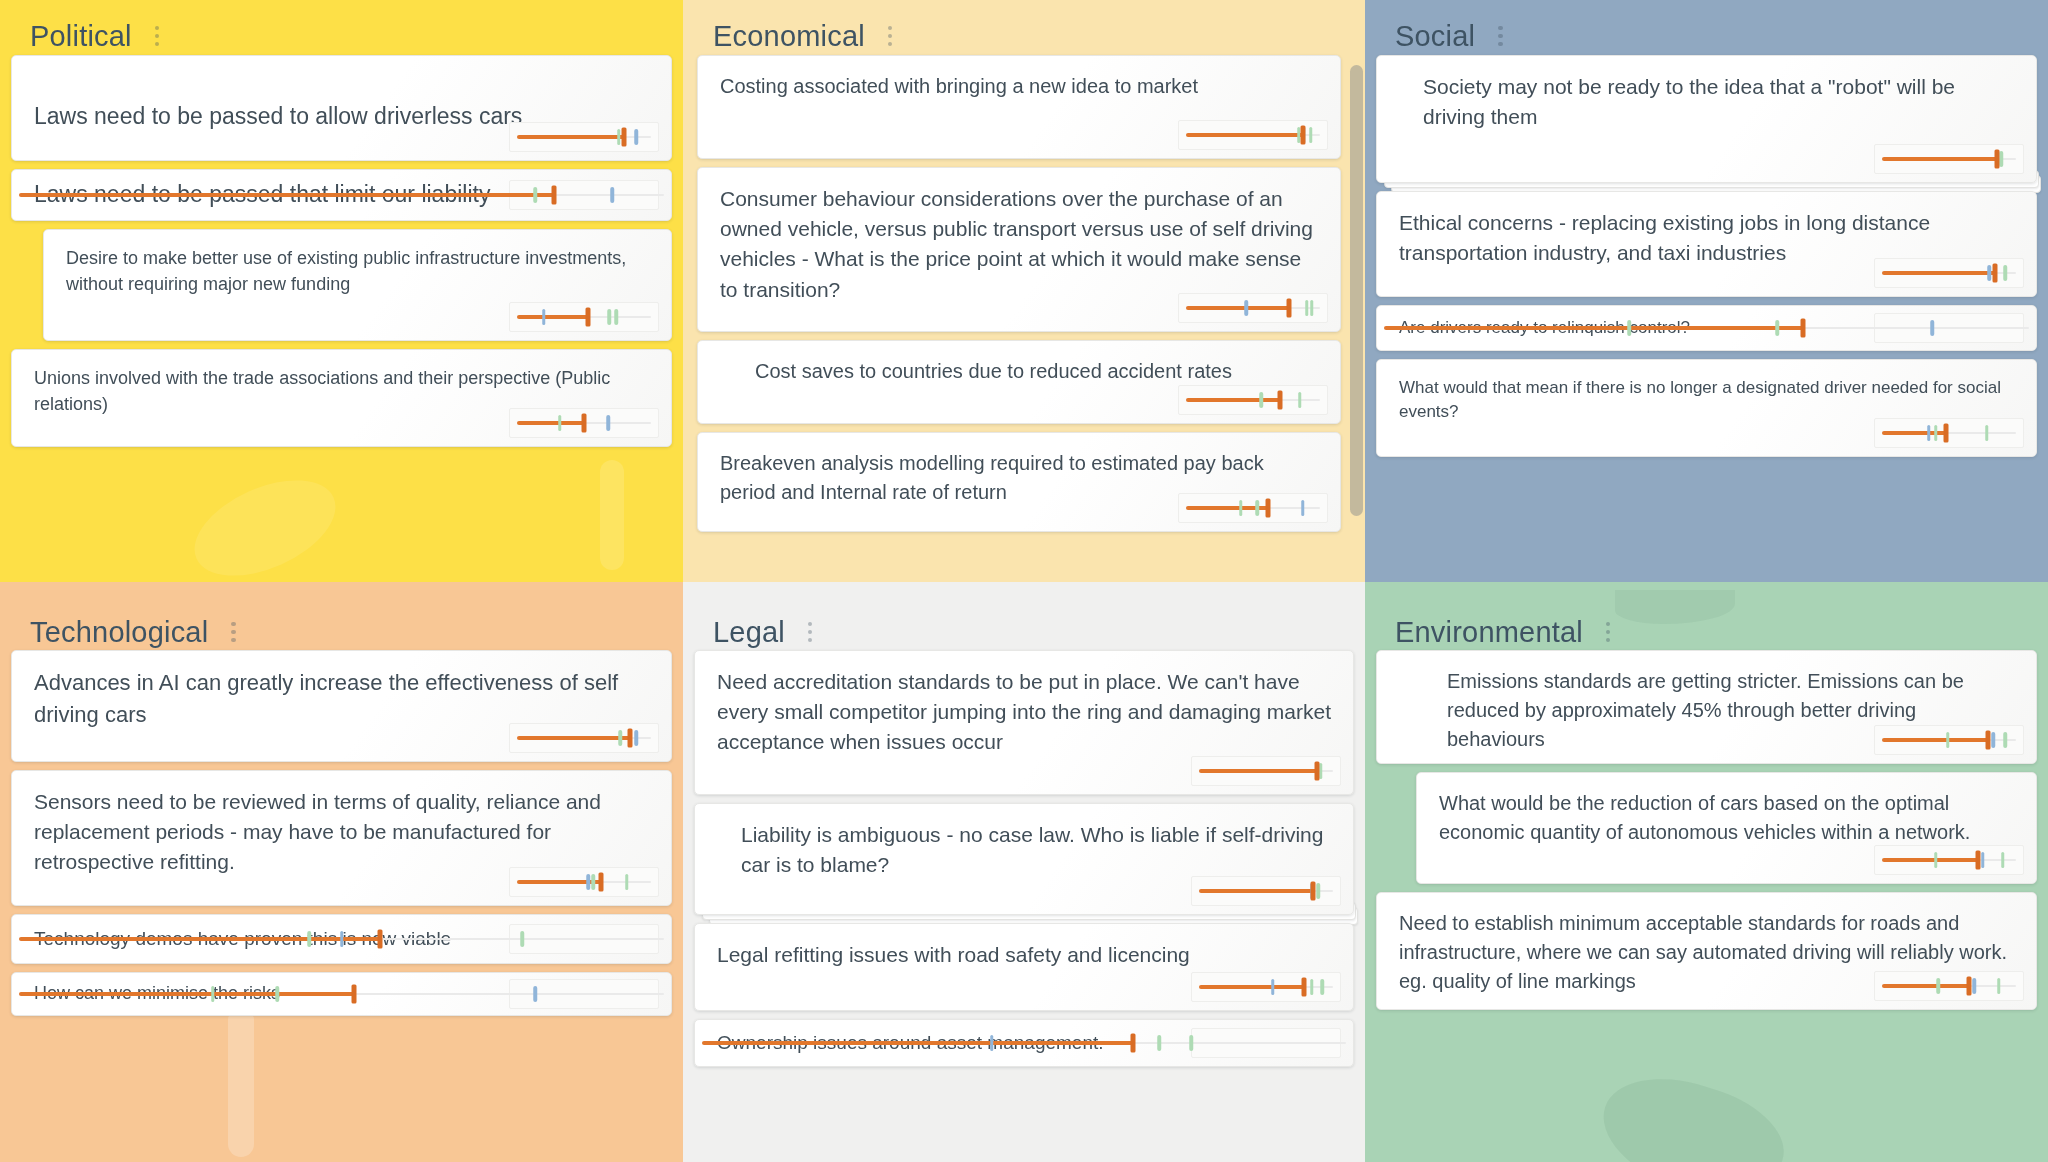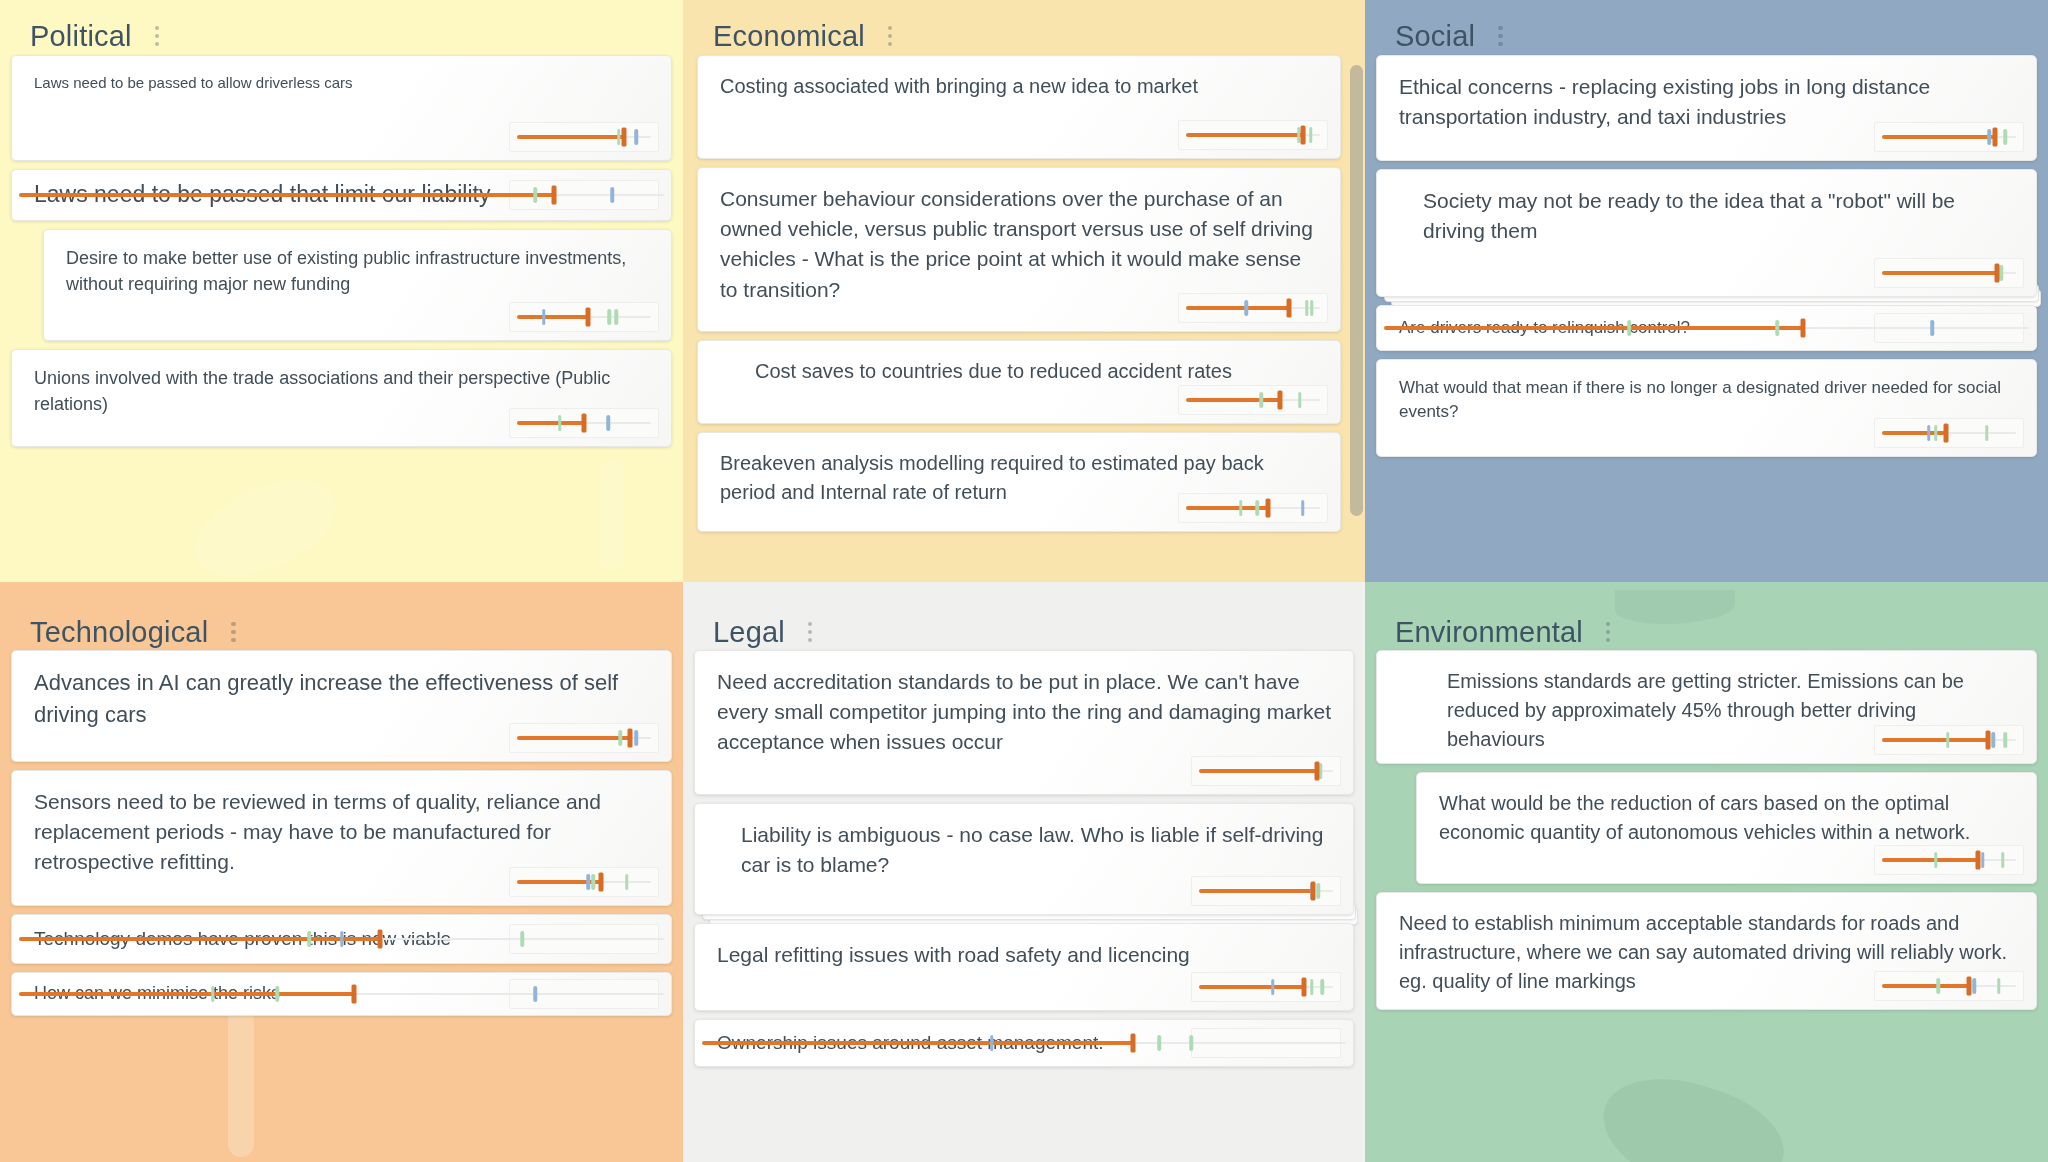--- a/index.html
+++ b/index.html
@@ -63,34 +63,34 @@
   .s-political .blob-b{left:600px;top:460px;width:24px;height:110px;background:rgba(255,255,255,.14);border-radius:12px;}
   .s-technological .blob-a{left:228px;top:425px;width:26px;height:150px;background:rgba(255,255,255,.22);border-radius:13px;}
   .s-environmental .blob-a{left:235px;bottom:-28px;width:185px;height:105px;background:rgba(38,92,60,.08);border-radius:60% 55% 20% 65%;transform:rotate(18deg);}
   .s-environmental .blob-b{left:250px;top:8px;width:120px;height:34px;background:rgba(38,92,60,.06);border-radius:0 0 60% 40%;}
 </style>
 </head>
 <body>
 
 <div class="board">
 
-  <div class="section row-top s-political" style="background: #fef9c3;">
+  <div class="section row-top s-political" style="background: #fde047;">
     <div class="blob blob-a"></div>
     <div class="blob blob-b"></div>
     <div class="header">
       <span class="title">Political</span>
       <span class="kebab">
           <i></i>
           <i></i>
           <i></i>
         </span>
     </div>
     <div class="cards">
         <div class="card" style="min-height: 106px;">
-          <div class="card-text" style="font-size: 15px; color: rgb(65, 78, 88);">Laws need to be passed to allow driverless cars</div>
+          <div class="card-text" style="font-size: 23px; color: rgb(65, 78, 88); margin-top: 28px;">Laws need to be passed to allow driverless cars</div>
           <div class="slider">
             <div class="rail">
               <div class="track"></div>
               <div class="fill" style="width:80%;background:#E2772C"></div>
               <div class="tick" style="left:76%;background:#AEDBB4"></div>
               <div class="tick" style="left:89%;background:#90B5D9"></div>
               <div class="handle" style="left:80%;background:#D96C24"></div>
             </div>
           </div>
         </div>
@@ -202,40 +202,40 @@
   <div class="section row-top s-social" style="background: rgb(144, 168, 193);">
     <div class="header">
       <span class="title">Social</span>
       <span class="kebab">
           <i></i>
           <i></i>
           <i></i>
         </span>
     </div>
     <div class="cards">
+        <div class="card stack" style="min-height: 128px;">
+          <div class="card-text" style="font-size: 21px; color: rgb(65, 78, 88);">Society may not be ready to the idea that a "robot" will be driving them</div>
+          <div class="slider">
+            <div class="rail">
+              <div class="track"></div>
+              <div class="fill" style="width:86%;background:#E2772C"></div>
+              <div class="tick" style="left:89%;background:#AEDBB4"></div>
+              <div class="handle" style="left:86%;background:#D96C24"></div>
+            </div>
+          </div>
+        </div>
         <div class="card" style="min-height: 106px;">
           <div class="card-text" style="font-size: 21px; color: rgb(65, 78, 88);">Ethical concerns - replacing existing jobs in long distance transportation industry, and taxi industries</div>
           <div class="slider">
             <div class="rail">
               <div class="track"></div>
               <div class="fill" style="width:84%;background:#E2772C"></div>
               <div class="tick" style="left:80%;background:#90B5D9"></div>
               <div class="tick" style="left:92%;background:#AEDBB4"></div>
               <div class="handle" style="left:84%;background:#D96C24"></div>
-            </div>
-          </div>
-        </div>
-        <div class="card stack" style="min-height: 128px;">
-          <div class="card-text" style="font-size: 21px; color: rgb(65, 78, 88);">Society may not be ready to the idea that a "robot" will be driving them</div>
-          <div class="slider">
-            <div class="rail">
-              <div class="track"></div>
-              <div class="fill" style="width:86%;background:#E2772C"></div>
-              <div class="tick" style="left:89%;background:#AEDBB4"></div>
-              <div class="handle" style="left:86%;background:#D96C24"></div>
             </div>
           </div>
         </div>
         <div class="card inline" style="min-height: 46px;">
           <div class="card-text" style="font-size: 17px; color: rgb(65, 78, 88);">Are drivers ready to relinquish control?</div>
           <div class="slider">
             <div class="rail">
               <div class="track"></div>
               <div class="fill" style="width:65%;background:#E2772C"></div>
               <div class="tick" style="left:38%;background:#AEDBB4"></div>

